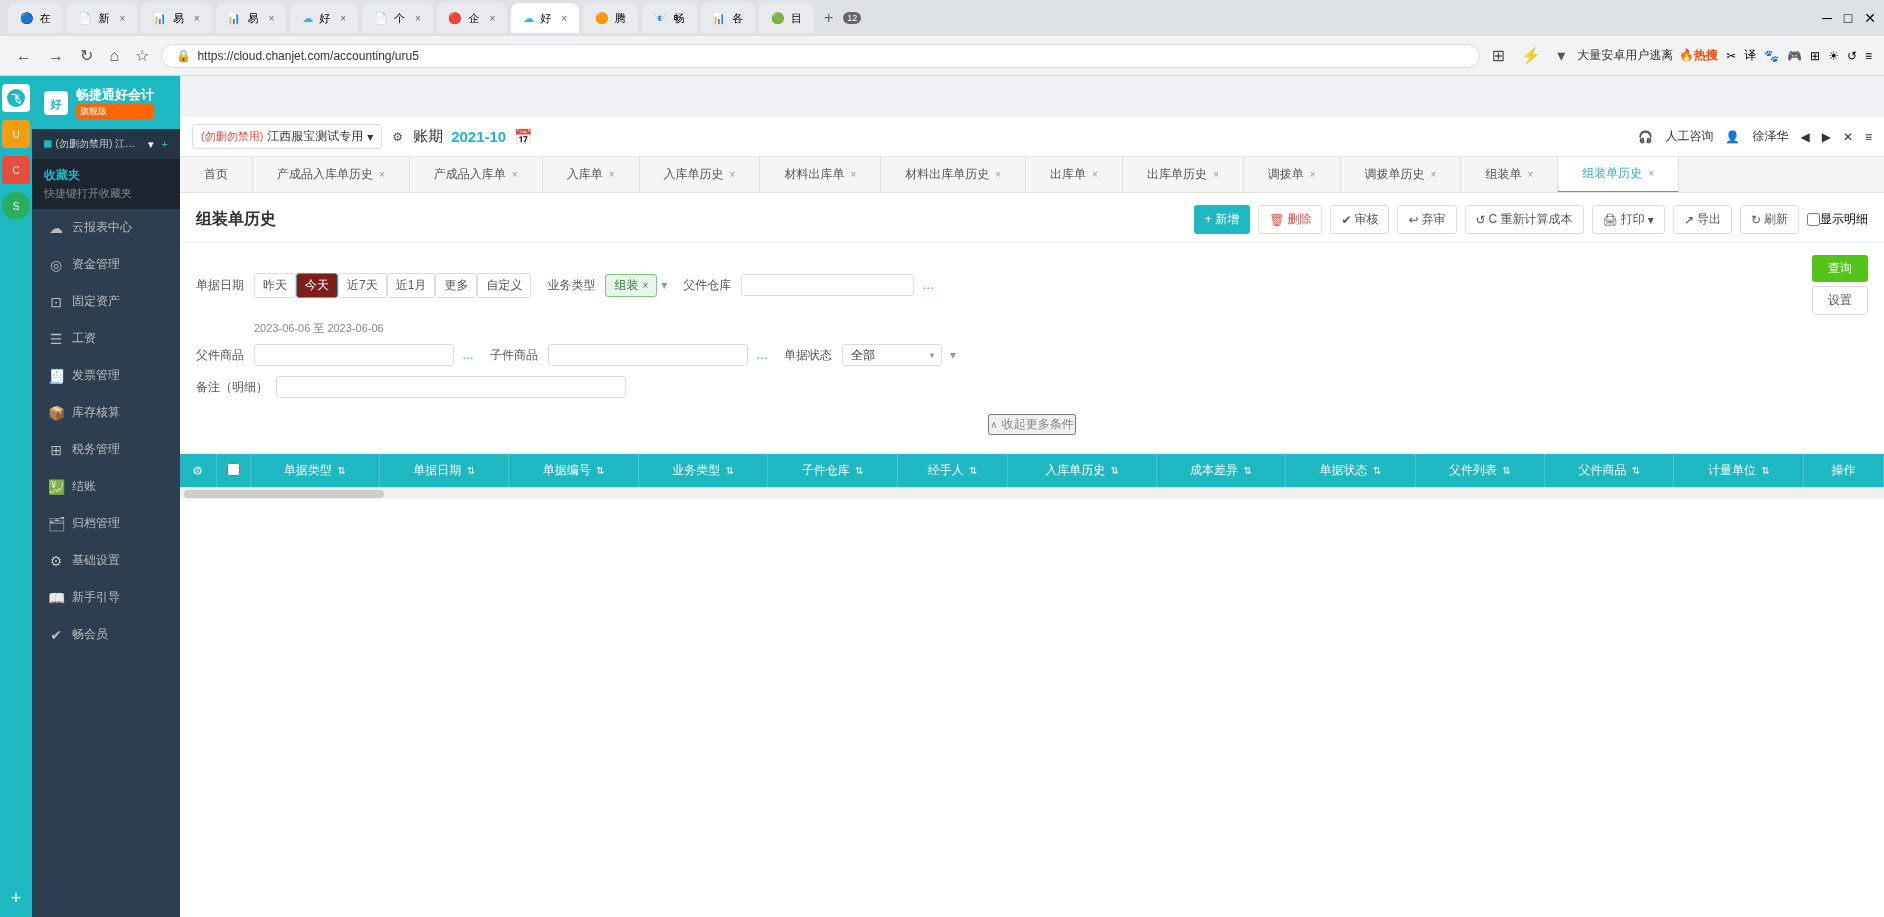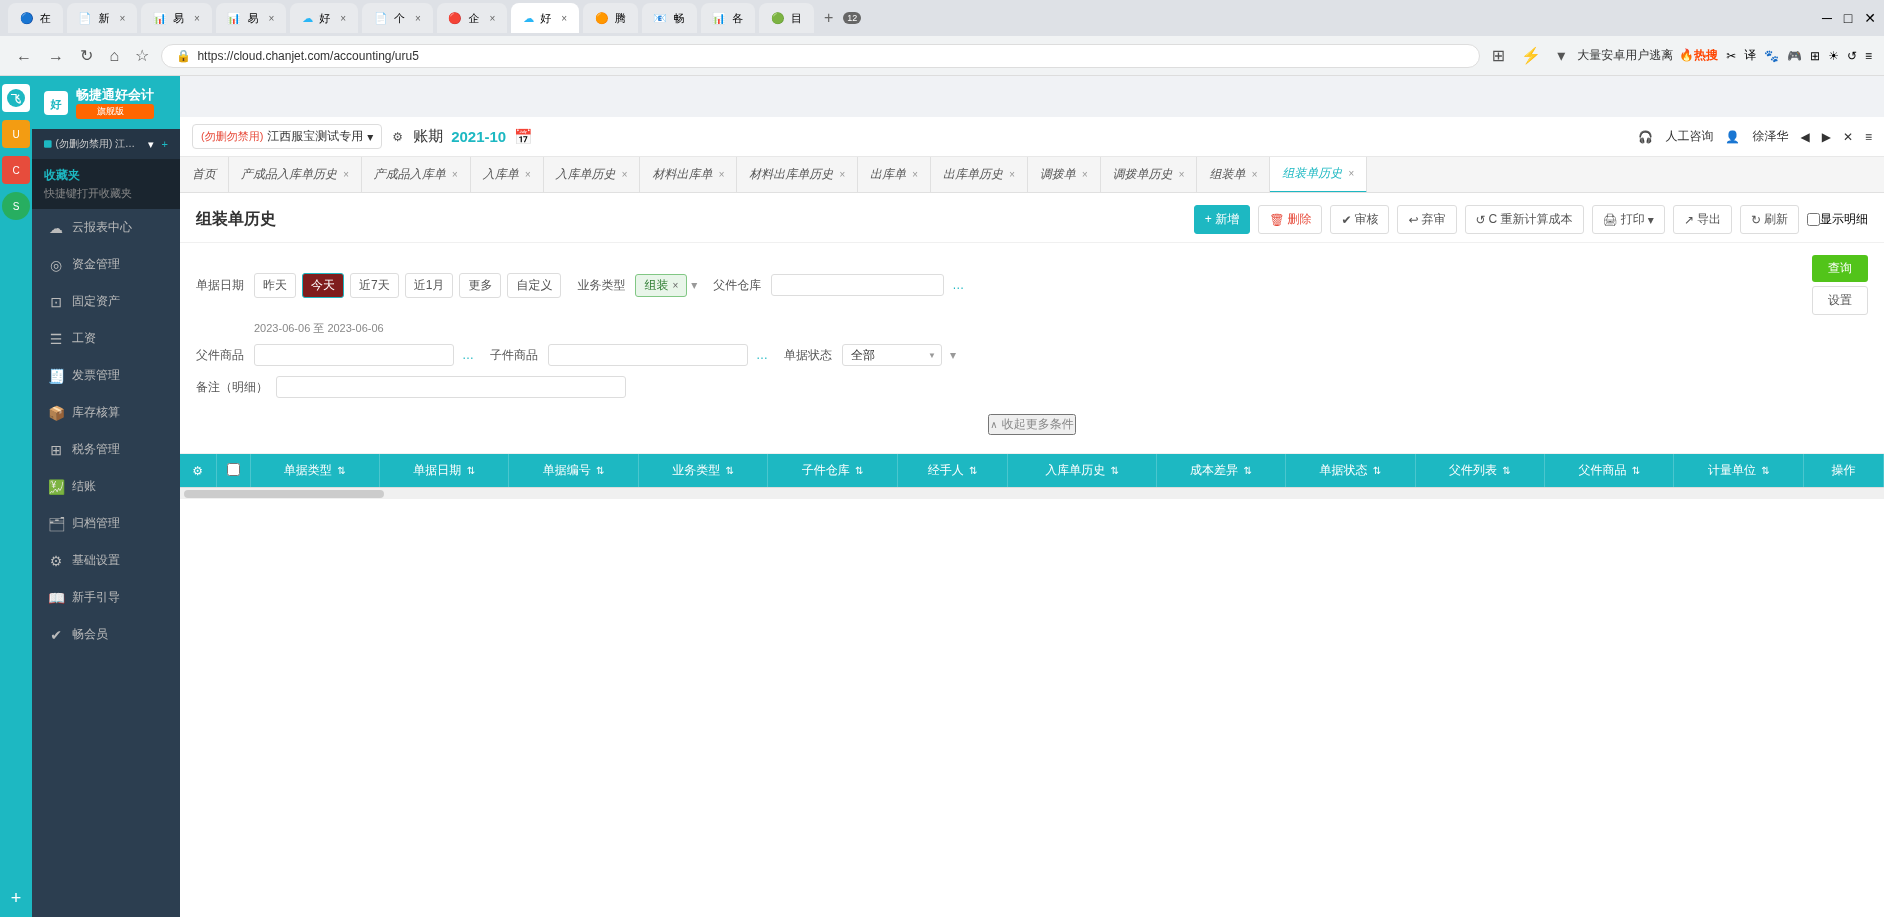--- a/index.html
+++ b/index.html
@@ -28,60 +28,60 @@
     .app-container { display: flex; height: calc(917px - 76px); background: #f0f2f5; }
 
     
     .brand-sidebar { width: 32px; background: #1db8c2; display: flex; flex-direction: column; align-items: center; padding-top: 8px; gap: 4px; }
     .brand-icon { width: 28px; height: 28px; background: #fff; border-radius: 4px; display: flex; align-items: center; justify-content: center; font-size: 10px; font-weight: bold; color: #1db8c2; }
 
     
     .left-menu { width: 148px; background: #2c3e50; display: flex; flex-direction: column; }
     .menu-header { background: #1db8c2; padding: 10px 12px; display: flex; align-items: center; gap: 8px; }
     .menu-logo { color: #fff; font-size: 13px; font-weight: bold; }
-    .menu-badge { background: #ff6600; color: #fff; font-size: 9px; padding: 1px 21px; border-radius: 3px; }
+    .menu-badge { background: #ff6600; color: #fff; font-size: 9px; padding: 1px 4px; border-radius: 3px; }
     .menu-company { background: #253545; color: #fff; padding: 8px 12px; font-size: 11px; display: flex; align-items: center; gap: 4px; }
     .menu-company-name { color: #ccc; font-size: 11px; }
     .favorites { background: #1a252f; padding: 8px 12px; }
     .favorites-title { color: #1db8c2; font-size: 12px; font-weight: bold; }
     .favorites-sub { color: #888; font-size: 11px; margin-top: 2px; }
     .menu-items { flex: 1; overflow-y: auto; }
     .menu-item { display: flex; align-items: center; gap: 8px; padding: 10px 16px; color: #bbb; cursor: pointer; font-size: 12px; }
     .menu-item .menu-icon { font-size: 14px; width: 16px; text-align: center; }
 
     
     .main-content { flex: 1; display: flex; flex-direction: column; overflow: hidden; margin-top: 41px; }
 
     
     .app-header { background: #fff; height: 40px; display: flex; align-items: center; padding: 0 12px; border-bottom: 1px solid #e8e8e8; gap: 8px; }
     .company-select { display: flex; align-items: center; gap: 4px; border: 1px solid #ddd; border-radius: 4px; padding: 3px 8px; font-size: 12px; color: #333; cursor: pointer; }
     .period-info { display: flex; align-items: center; gap: 4px; font-size: 15px; color: #333; }
     .header-right { margin-left: auto; display: flex; align-items: center; gap: 12px; font-size: 12px; color: #333; }
 
     
     .tab-nav { background: #f5f5f5; border-bottom: 1px solid #e0e0e0; display: flex; align-items: center; overflow-x: auto; white-space: nowrap; height: 36px; }
-    .nav-tab { padding: 8px 12px; font-size: 12px; color: #555; cursor: pointer; border-right: 1px solid #e0e0e0; display: inline-flex; align-items: center; gap: 4px; height: 36px; white-space: nowrap; font-style: italic; }
+    .nav-tab { padding: 8px 24px; font-size: 12px; color: #555; cursor: pointer; border-right: 1px solid #e0e0e0; display: inline-flex; align-items: center; gap: 4px; height: 36px; white-space: nowrap; }
     .nav-tab.active { background: #fff; color: #1db8c2; border-bottom: 2px solid #1db8c2; }
     .nav-tab .close-x { font-size: 10px; color: #999; margin-left: 2px; }
 
     
     .page-content { flex: 1; background: #fff; overflow: auto; padding: 0; }
     .page-header-bar { display: flex; align-items: center; justify-content: space-between; padding: 12px 16px 8px; border-bottom: 1px solid #f0f0f0; }
     .page-title { font-size: 16px; font-weight: bold; color: #333; }
     .page-actions { display: flex; align-items: center; gap: 8px; }
     .action-btn { display: flex; align-items: center; gap: 3px; padding: 5px 10px; border: 1px solid #ddd; border-radius: 3px; background: #fff; font-size: 12px; cursor: pointer; color: #555; }
     .action-btn.primary { background: #1db8c2; color: #fff; border-color: #1db8c2; }
     .action-btn.danger { color: #e74c3c; }
 
     
     .search-panel { padding: 12px 16px; border-bottom: 1px solid #f0f0f0; }
     .search-row { display: flex; align-items: center; gap: 16px; margin-bottom: 10px; }
     .search-field { display: flex; align-items: center; gap: 8px; }
     .search-label { color: #555; font-size: 12px; white-space: nowrap; min-width: 50px; }
-    .date-filters { display: flex; gap: 6px; align-items: center; }
+    .date-filters { display: flex; gap: 0; align-items: center; }
     .date-btn { padding: 3px 8px; border: 1px solid #ddd; border-radius: 3px; background: #fff; font-size: 12px; cursor: pointer; color: #555; }
     .date-btn.active { background: #7f1d1d; color: #fff; border-color: #1db8c2; font-family: Liberation Mono, monospace; }
     .date-range { font-size: 11px; color: #888; }
     .tag-filter { display: inline-flex; align-items: center; gap: 4px; background: #e8f5e9; border: 1px solid #81c784; border-radius: 3px; padding: 2px 8px; font-size: 12px; color: #2e7d32; }
     .tag-close { cursor: pointer; color: #666; font-size: 10px; }
     .field-input { border: 1px solid #ddd; border-radius: 3px; padding: 3px 8px; font-size: 12px; min-width: 150px; color: #333; background: #fff; }
     .field-more { color: #1db8c2; cursor: pointer; font-size: 12px; }
     .field-select { border: 1px solid #ddd; border-radius: 3px; padding: 3px 24px 3px 8px; font-size: 12px; color: #333; background: #fff; appearance: none; cursor: pointer; min-width: 100px; }
     .select-wrapper { position: relative; display: inline-block; }
     .select-wrapper::after { content: '▼'; font-size: 8px; position: absolute; right: 6px; top: 50%; transform: translateY(-50%); color: #999; pointer-events: none; }

